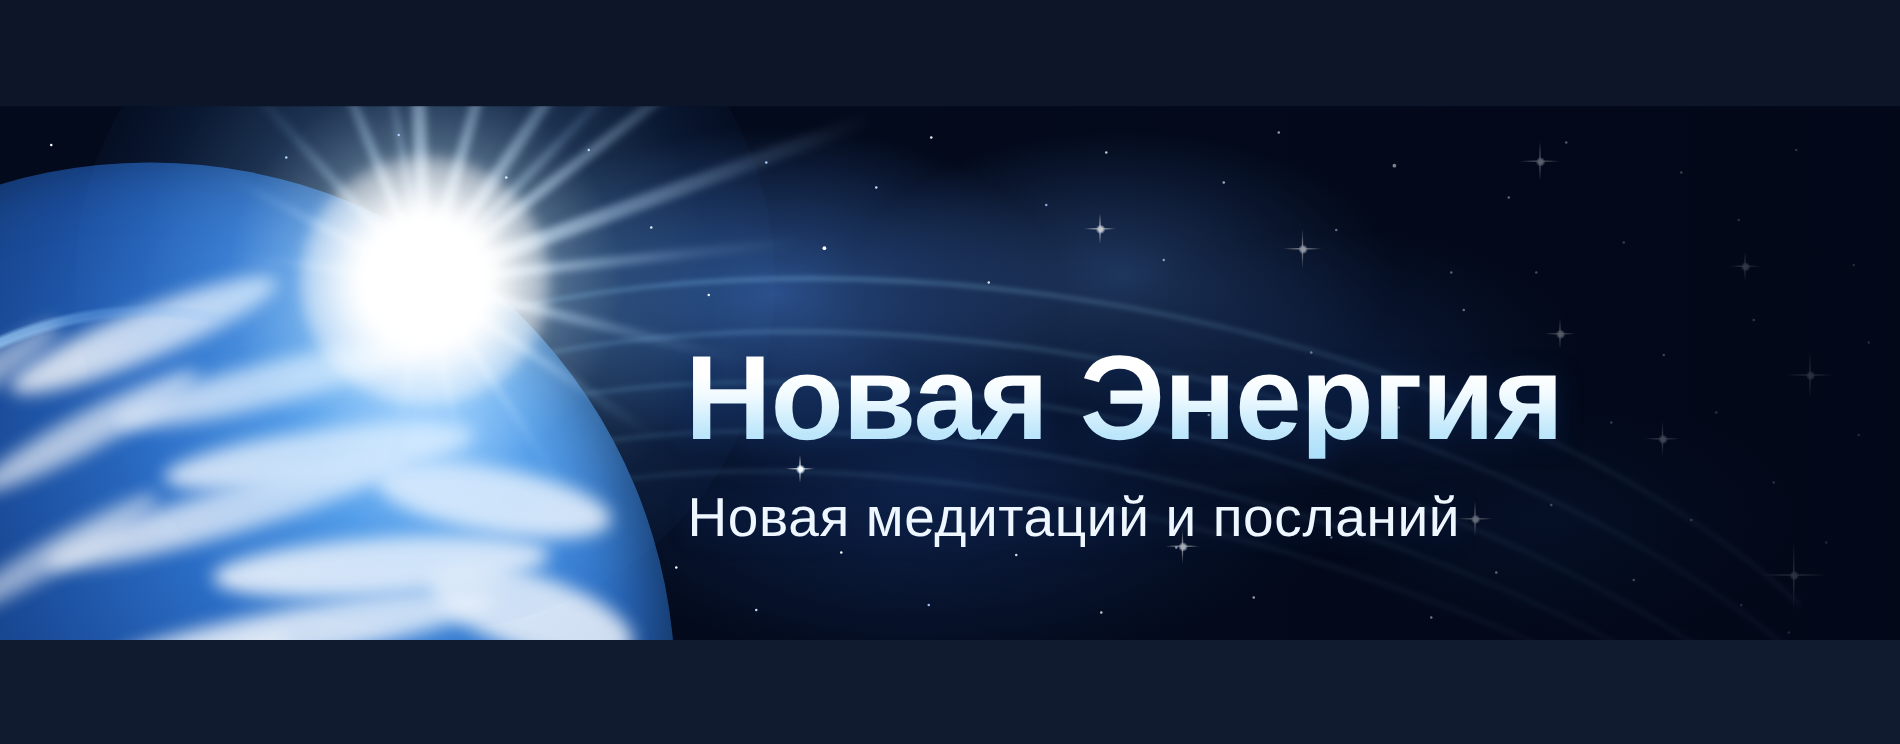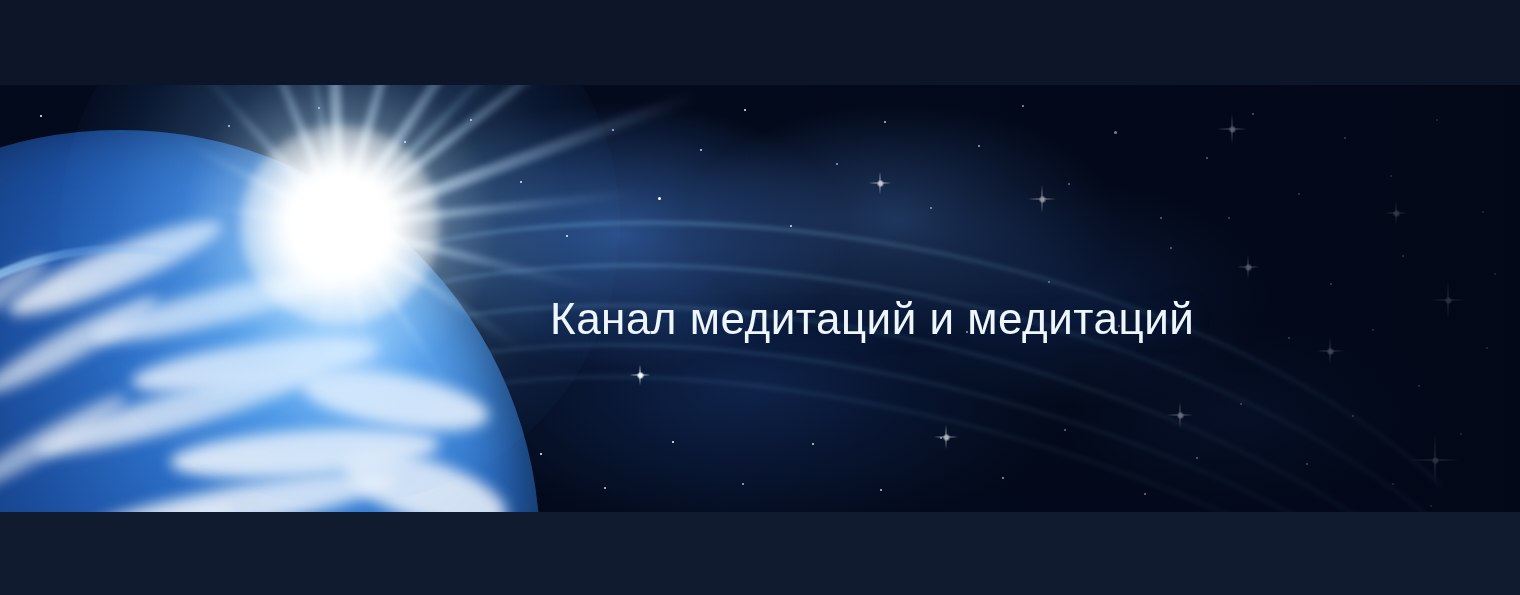--- a/index.html
+++ b/index.html
@@ -476,20 +476,21 @@
       <span class="ray" style="width:130px; height:5px;  margin-top:-2.5px;  transform: rotate(122deg);"></span>
       <span class="ray" style="width:200px; height:6px;  margin-top:-3px;    transform: rotate(-100deg);"></span>
       <span class="ray" style="width:240px; height:7px;  margin-top:-3.5px;  transform: rotate(-46deg);"></span>
       <div class="sun-core"></div>
       <div class="sun-glow2"></div>
     </div>
 
     <div class="right-dim"></div>
 
     <div class="text-block">
-      <div class="channel-subtitle">Канал медитаций и медитаций</div>
+      <h1 class="channel-title">Новая Энергия</h1>
+      <div class="channel-subtitle">Новая медитаций и посланий</div>
     </div>
 
   </div>
 
   <div class="letterbox bottom"></div>
 
 </div>
 
 </body></html>

